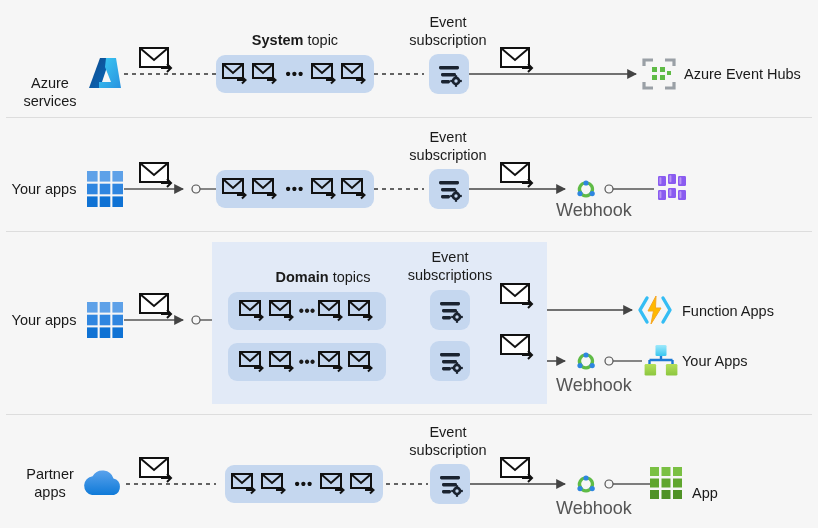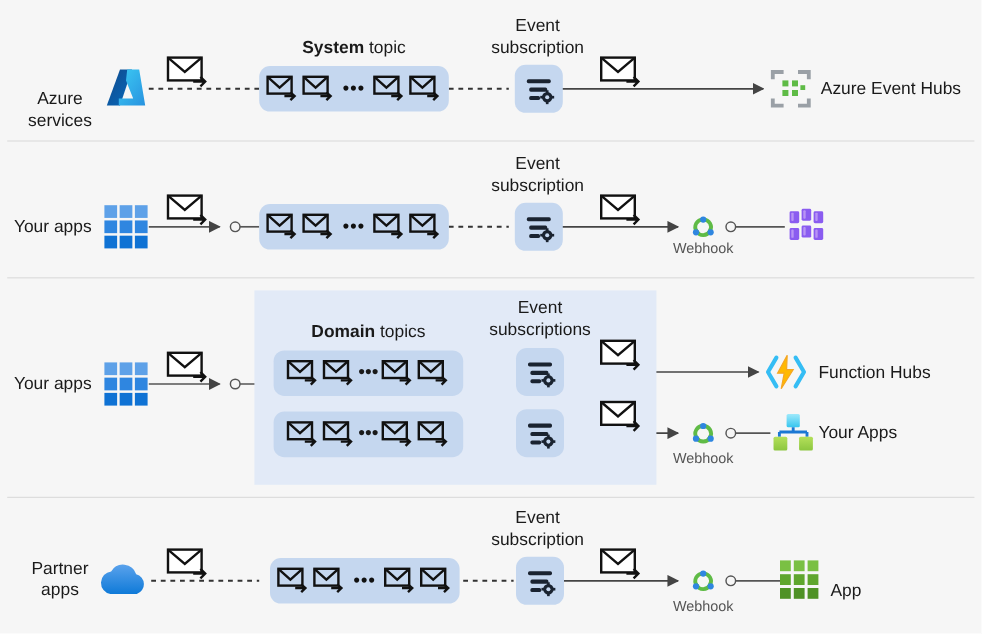--- a/index.html
+++ b/index.html
@@ -51,21 +51,21 @@
   }
   .dest-label {
     position: absolute;
     font-size: 14.5px;
     color: #1a1a1a;
     line-height: 19px;
     white-space: pre-line;
   }
   .webhook-label {
     position: absolute;
-    font-size: 12px;
+    font-size: 18px;
     color: #555555;
     text-align: center;
     white-space: nowrap;
   }
 
   
   .topic-pill {
     position: absolute;
     background: #c5d7ef;
     border-radius: 9px;
@@ -390,21 +390,21 @@
   </div>
 
   <div class="abs" style="left:139px; top:292px; width:36px; height:26px;">
     <svg width="36" height="26" viewBox="0 0 36 26">
       <rect x="1" y="2" width="28" height="19" fill="#fff" stroke="#111" stroke-width="2"></rect>
       <path d="M1 2 L15 14 L29 2" fill="none" stroke="#111" stroke-width="2"></path>
       <path d="M22 22 L32 22 M28 18 L32 22 L28 26" fill="none" stroke="#111" stroke-width="2"></path>
     </svg>
   </div>
 
-  <div class="topic-title" style="left:228px; top:269px; width:158px;">
+  <div class="topic-title" style="left:244px; top:269px; width:158px;">
     <b>Domain</b><span> topics</span>
   </div>
 
   <div class="domain-inner-pill" style="left:228px; top:292px; width:158px; height:38px;">
     <svg width="27" height="22" viewBox="0 0 27 22">
       <rect x="1" y="1" width="20" height="14" fill="none" stroke="#111" stroke-width="2"></rect>
       <path d="M1 1 L11 10 L21 1" fill="none" stroke="#111" stroke-width="2"></path>
       <path d="M15 17 L23 17 M20 14 L23.5 17 L20 20.5" fill="none" stroke="#111" stroke-width="2"></path>
     </svg>
     <svg width="27" height="22" viewBox="0 0 27 22">
@@ -501,21 +501,21 @@
   </div>
 
   <div class="abs" style="left:638px; top:294px; width:34px; height:32px;">
     <svg width="34" height="32" viewBox="0 0 34 32">
       <path d="M9 4 L2 16 L9 28" fill="none" stroke="#35bdf4" stroke-width="3.4" stroke-linejoin="round" stroke-linecap="round"></path>
       <path d="M25 4 L32 16 L25 28" fill="none" stroke="#35bdf4" stroke-width="3.4" stroke-linejoin="round" stroke-linecap="round"></path>
       <path d="M18 2 L10 17 L15.5 17 L13 30 L23 14 L17.5 14 Z" fill="#ffb900" stroke="#f5a623" stroke-width="1"></path>
     </svg>
   </div>
 
-  <div class="dest-label" style="left:682px; top:302px;">Function Hubs</div>
+  <div class="dest-label" style="left:682px; top:302px;">Function Apps</div>
 
   <div class="abs" style="left:572px; top:347px; width:28px; height:28px;">
     <svg width="28" height="28" viewBox="0 0 28 28">
       <g fill="none" stroke="#5fbb46" stroke-width="3.2" stroke-linecap="round">
         <path d="M14 8 A6.2 6.2 0 0 1 19.5 17.6"></path>
         <path d="M19.5 17.6 A6.2 6.2 0 0 1 8.6 17.8"></path>
         <path d="M8.6 17.8 A6.2 6.2 0 0 1 14 8"></path>
       </g>
       <circle cx="14" cy="8" r="2.6" fill="#2f86e0"></circle>
       <circle cx="20.2" cy="18.6" r="2.6" fill="#2f86e0"></circle>

